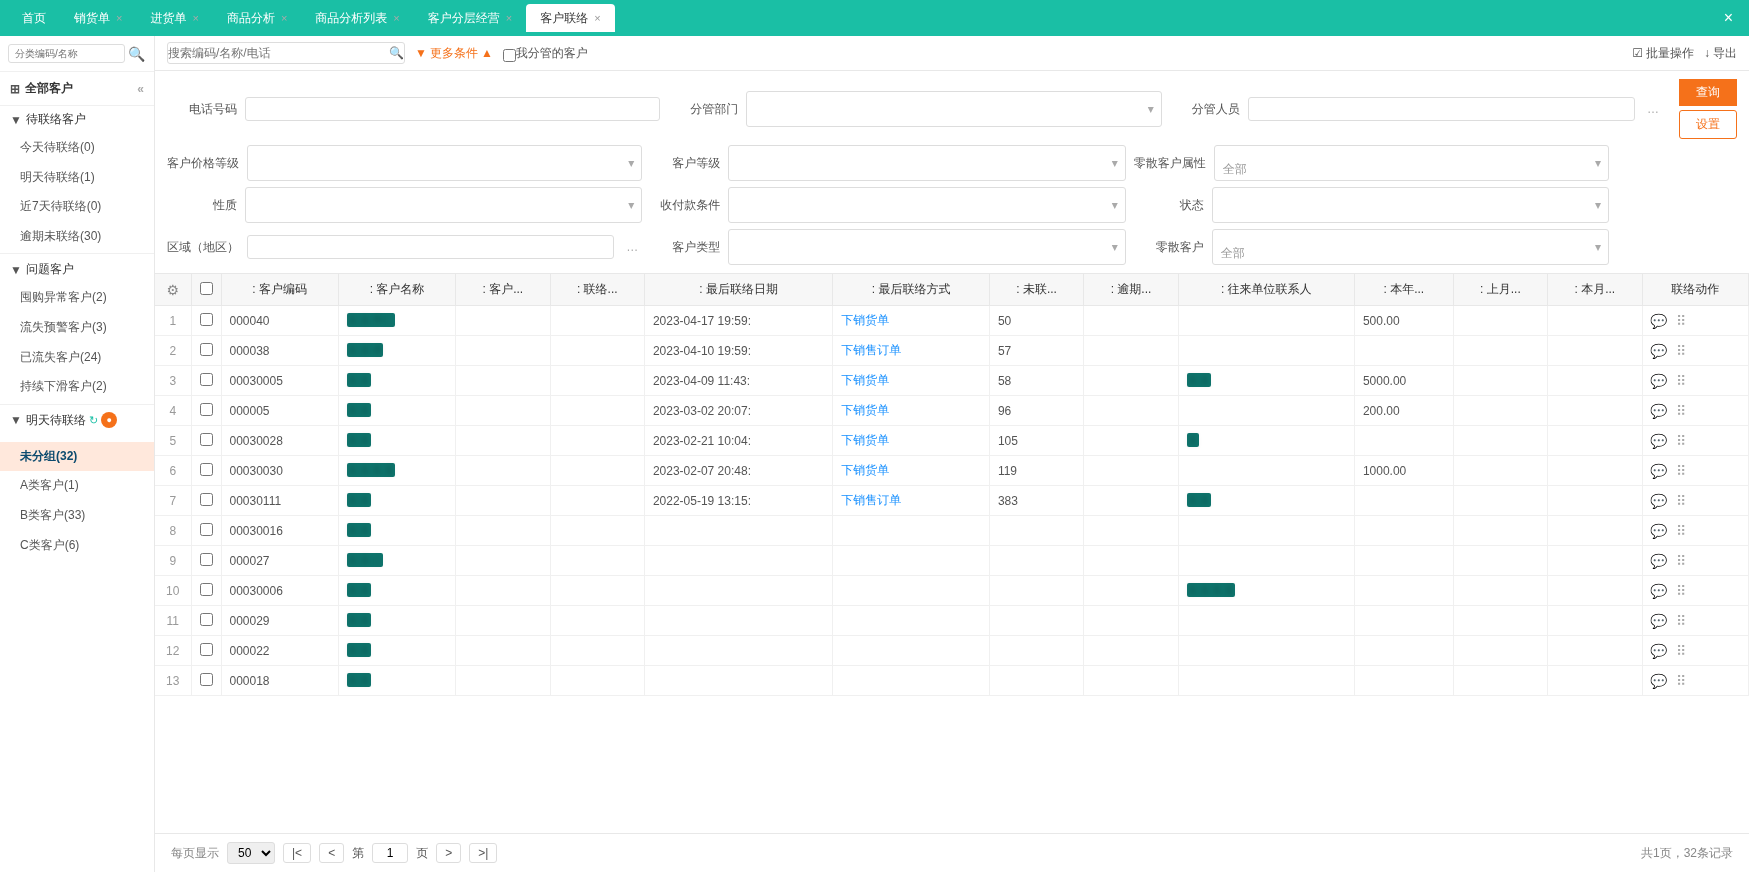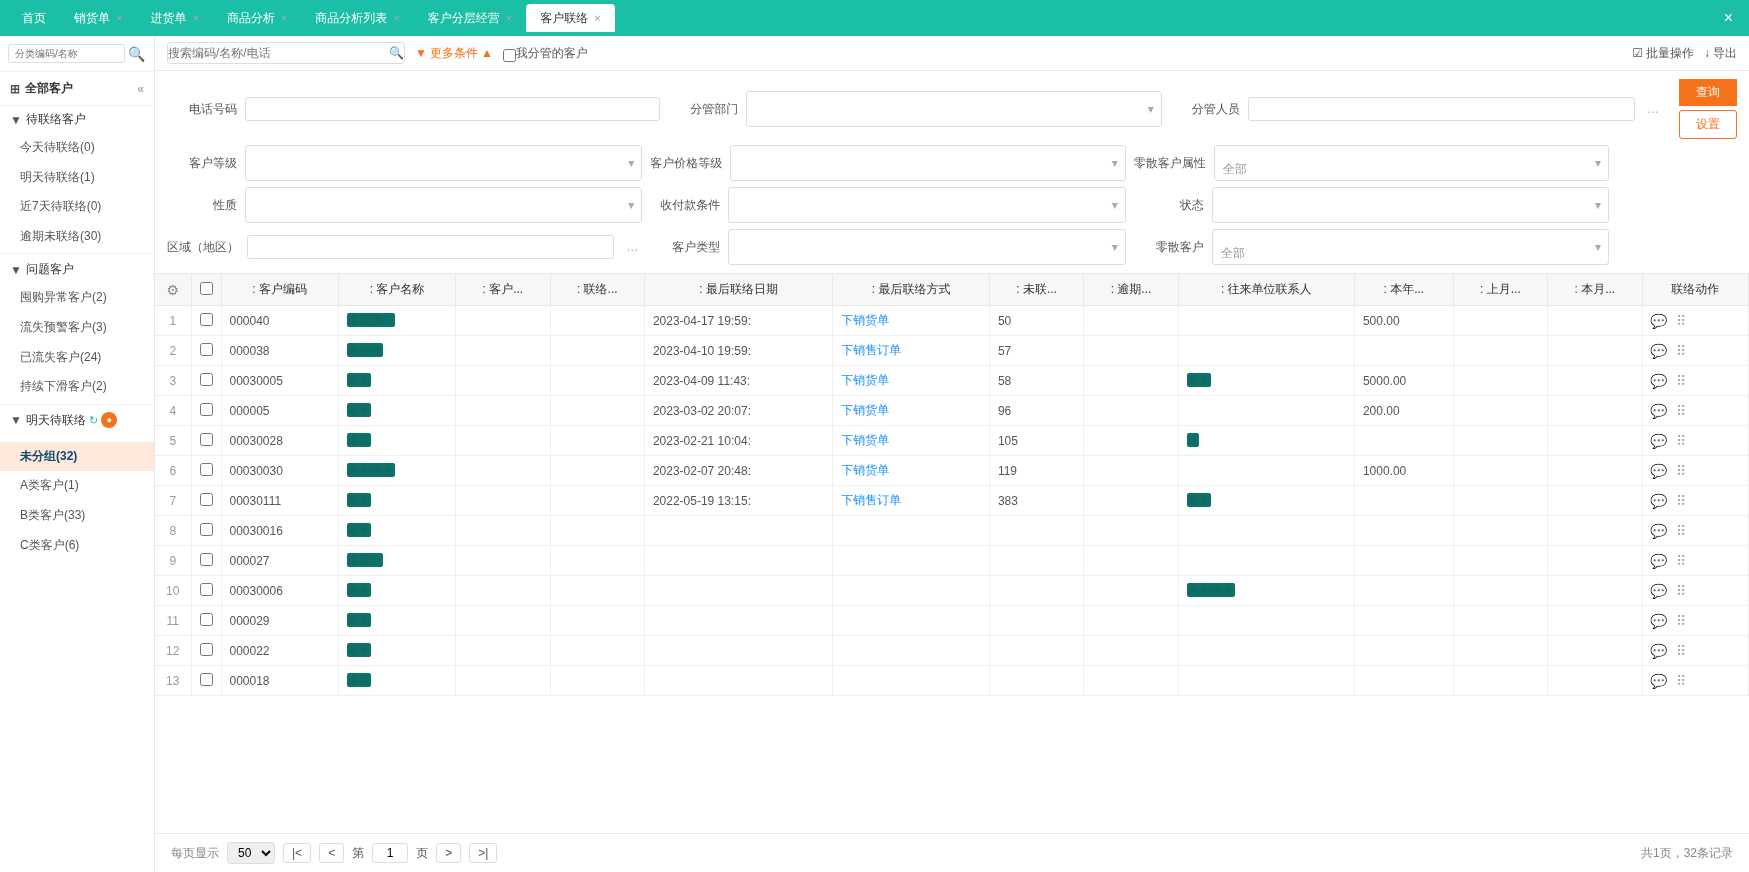--- a/index.html
+++ b/index.html
@@ -488,27 +488,27 @@
           <span style="color:#aaa;cursor:pointer;padding:0 4px;">…</span>
         </div>
         <div class="filter-actions">
           <button class="filter-btn-query">查询</button>
           <button class="filter-btn-reset">设置</button>
         </div>
       </div>
 
       <div class="filter-row">
         <div class="filter-col">
-          <span class="filter-label">客户等级</span>
+          <span class="filter-label">客户价格等级</span>
           <div class="filter-select-wrapper">
             <select><option></option></select>
           </div>
         </div>
         <div class="filter-col">
-          <span class="filter-label">客户价格等级</span>
+          <span class="filter-label">客户等级</span>
           <div class="filter-select-wrapper">
             <select><option></option></select>
           </div>
         </div>
         <div class="filter-col">
           <span class="filter-label">零散客户属性</span>
           <div class="filter-select-wrapper">
             <select>
               <option>全部</option>
             </select>

